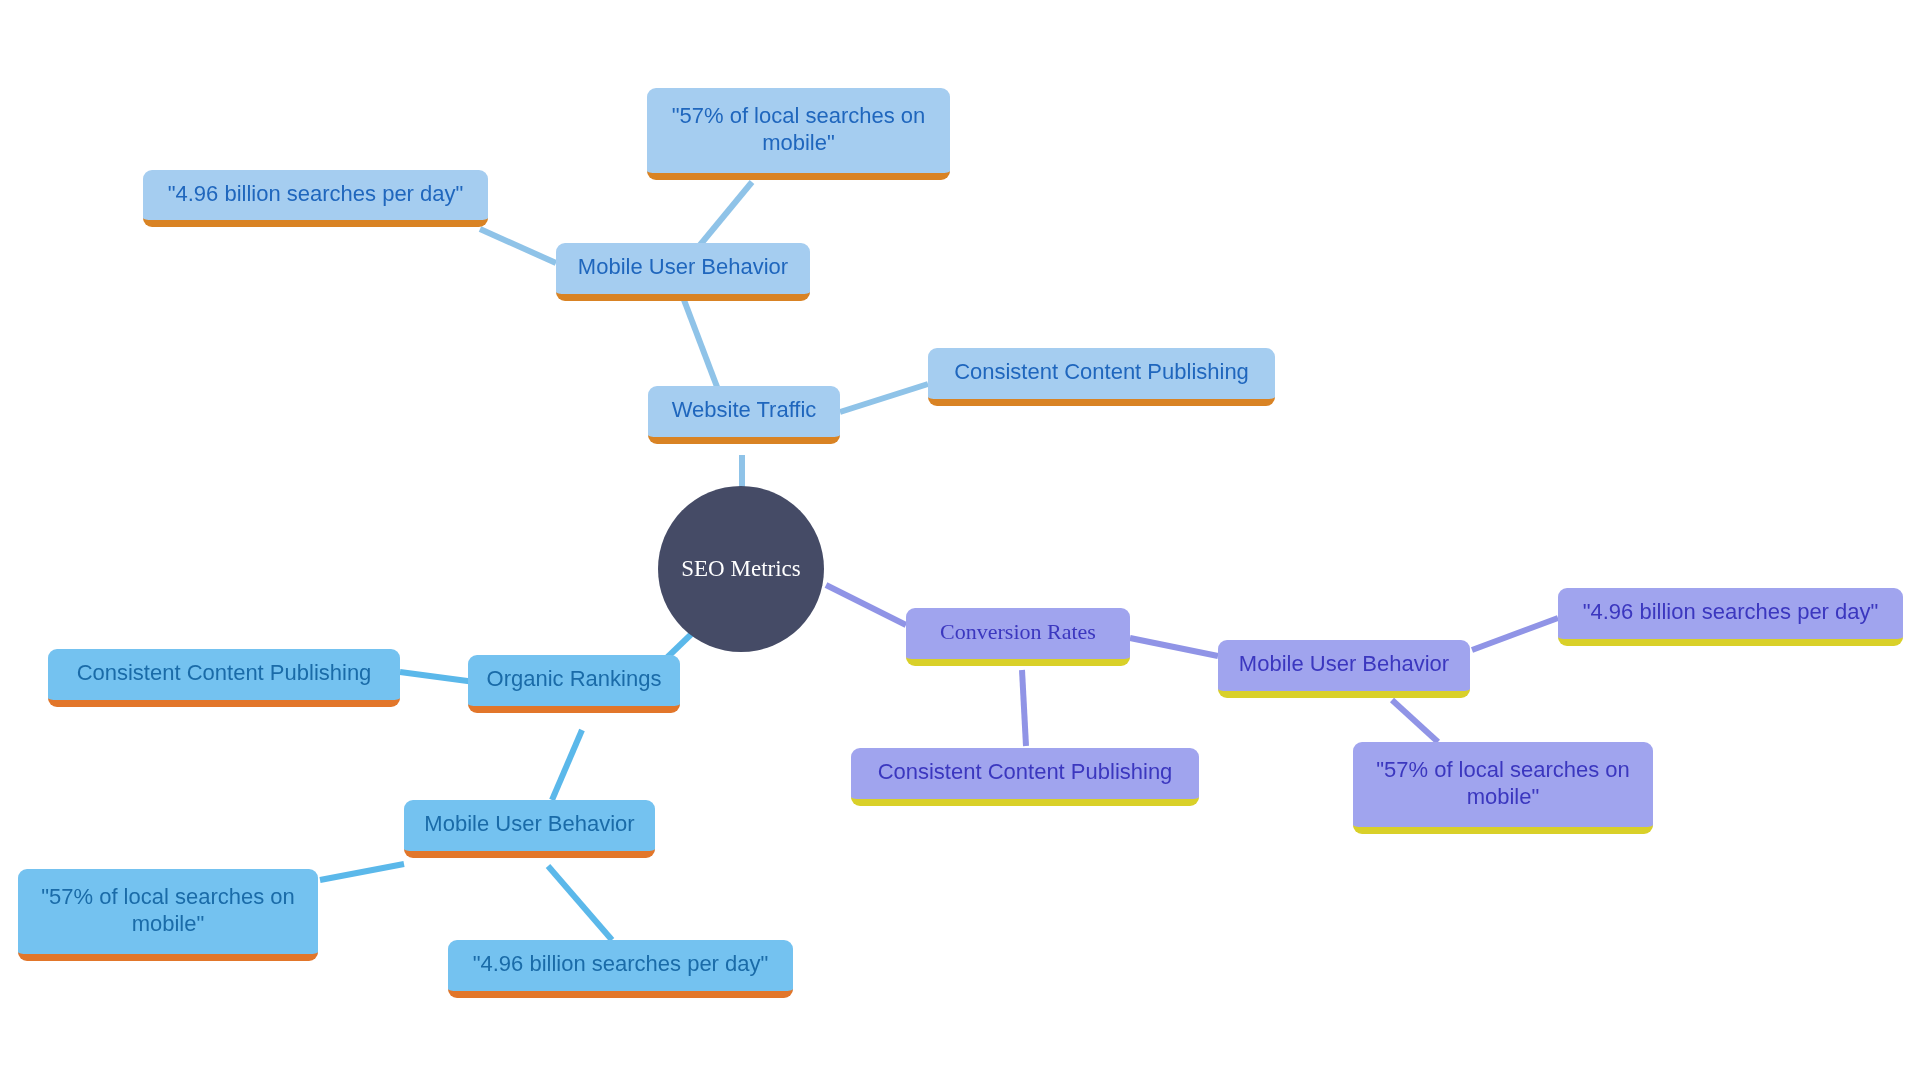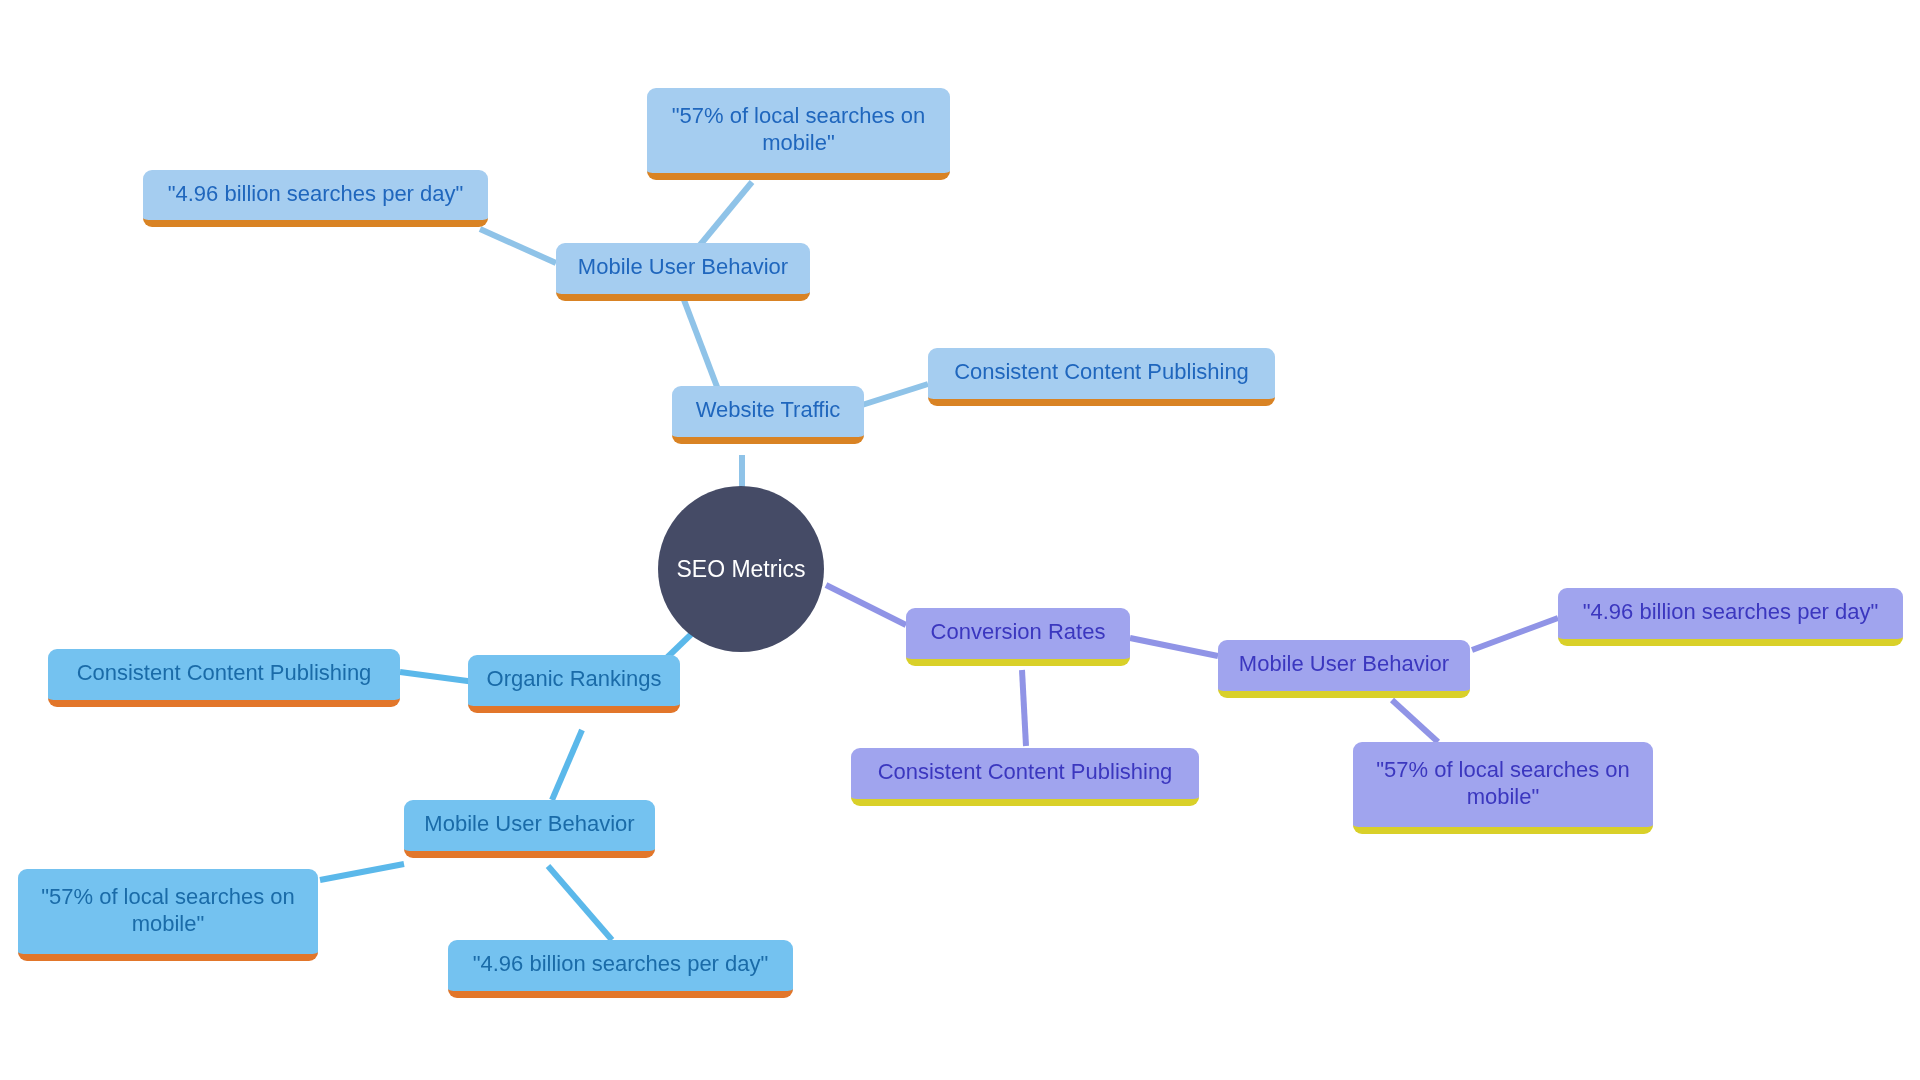--- a/index.html
+++ b/index.html
@@ -103,37 +103,37 @@
     <line x1="404" y1="864" x2="320" y2="880" stroke="#5bb8ea" stroke-width="6"></line>
     <line x1="548" y1="866" x2="612" y2="940" stroke="#5bb8ea" stroke-width="6"></line>
 
     <line x1="826" y1="585" x2="906" y2="625" stroke="#9094e6" stroke-width="6"></line>
     <line x1="1022" y1="670" x2="1026" y2="746" stroke="#9094e6" stroke-width="6"></line>
     <line x1="1130" y1="638" x2="1218" y2="656" stroke="#9094e6" stroke-width="6"></line>
     <line x1="1472" y1="650" x2="1558" y2="618" stroke="#9094e6" stroke-width="6"></line>
     <line x1="1392" y1="700" x2="1438" y2="742" stroke="#9094e6" stroke-width="6"></line>
   </svg>
 
-  <div class="root-node fs-23" style="left:658px; top:486px; width:166px; height:166px;">
+  <div class="root-node fs-23" style="left:658px; top:486px; width:166px; height:166px;font-family:Liberation Serif, serif;">
     <span class="node-label">SEO Metrics</span>
   </div>
 
   <div class="node blue-pale fs-22" style="left:143px; top:170px; width:345px; height:57px;">
     <span class="node-label">"4.96 billion searches per day"</span>
   </div>
 
   <div class="node blue-pale fs-22" style="left:647px; top:88px; width:303px; height:92px;">
     <span class="node-label">"57% of local searches on mobile"</span>
   </div>
 
   <div class="node blue-pale fs-22" style="left:556px; top:243px; width:254px; height:58px;">
     <span class="node-label">Mobile User Behavior</span>
   </div>
 
-  <div class="node blue-pale fs-22" style="left:648px; top:386px; width:192px; height:58px;margin-left:24px;">
+  <div class="node blue-pale fs-22" style="left:648px; top:386px; width:192px; height:58px;">
     <span class="node-label">Website Traffic</span>
   </div>
 
   <div class="node blue-pale fs-22" style="left:928px; top:348px; width:347px; height:58px;">
     <span class="node-label">Consistent Content Publishing</span>
   </div>
 
   <div class="node blue-bright fs-22" style="left:48px; top:649px; width:352px; height:58px;">
     <span class="node-label">Consistent Content Publishing</span>
   </div>
@@ -147,21 +147,21 @@
   </div>
 
   <div class="node blue-bright fs-22" style="left:18px; top:869px; width:300px; height:92px;">
     <span class="node-label">"57% of local searches on mobile"</span>
   </div>
 
   <div class="node blue-bright fs-22" style="left:448px; top:940px; width:345px; height:58px;">
     <span class="node-label">"4.96 billion searches per day"</span>
   </div>
 
-  <div class="node purple fs-22" style="left:906px; top:608px; width:224px; height:58px;">
+  <div class="node purple fs-22" style="left:906px; top:608px; width:224px; height:58px;font-family:Liberation Serif, serif;">
     <span class="node-label">Conversion Rates</span>
   </div>
 
   <div class="node purple fs-22" style="left:851px; top:748px; width:348px; height:58px;">
     <span class="node-label">Consistent Content Publishing</span>
   </div>
 
   <div class="node purple fs-22" style="left:1218px; top:640px; width:252px; height:58px;">
     <span class="node-label">Mobile User Behavior</span>
   </div>

